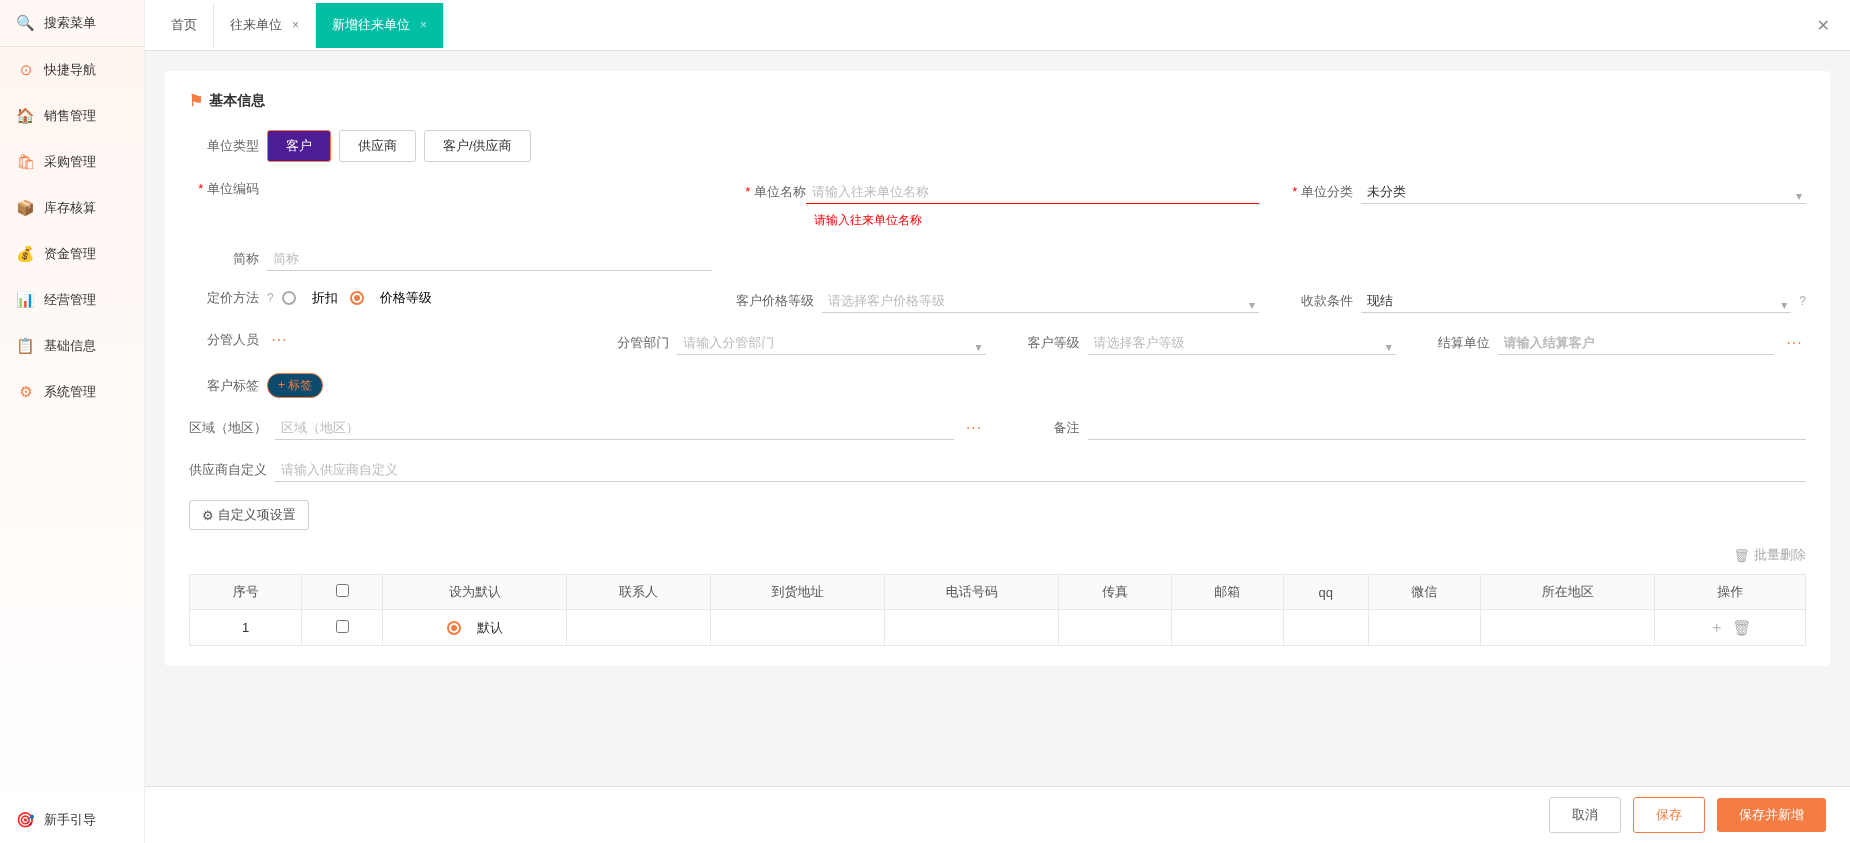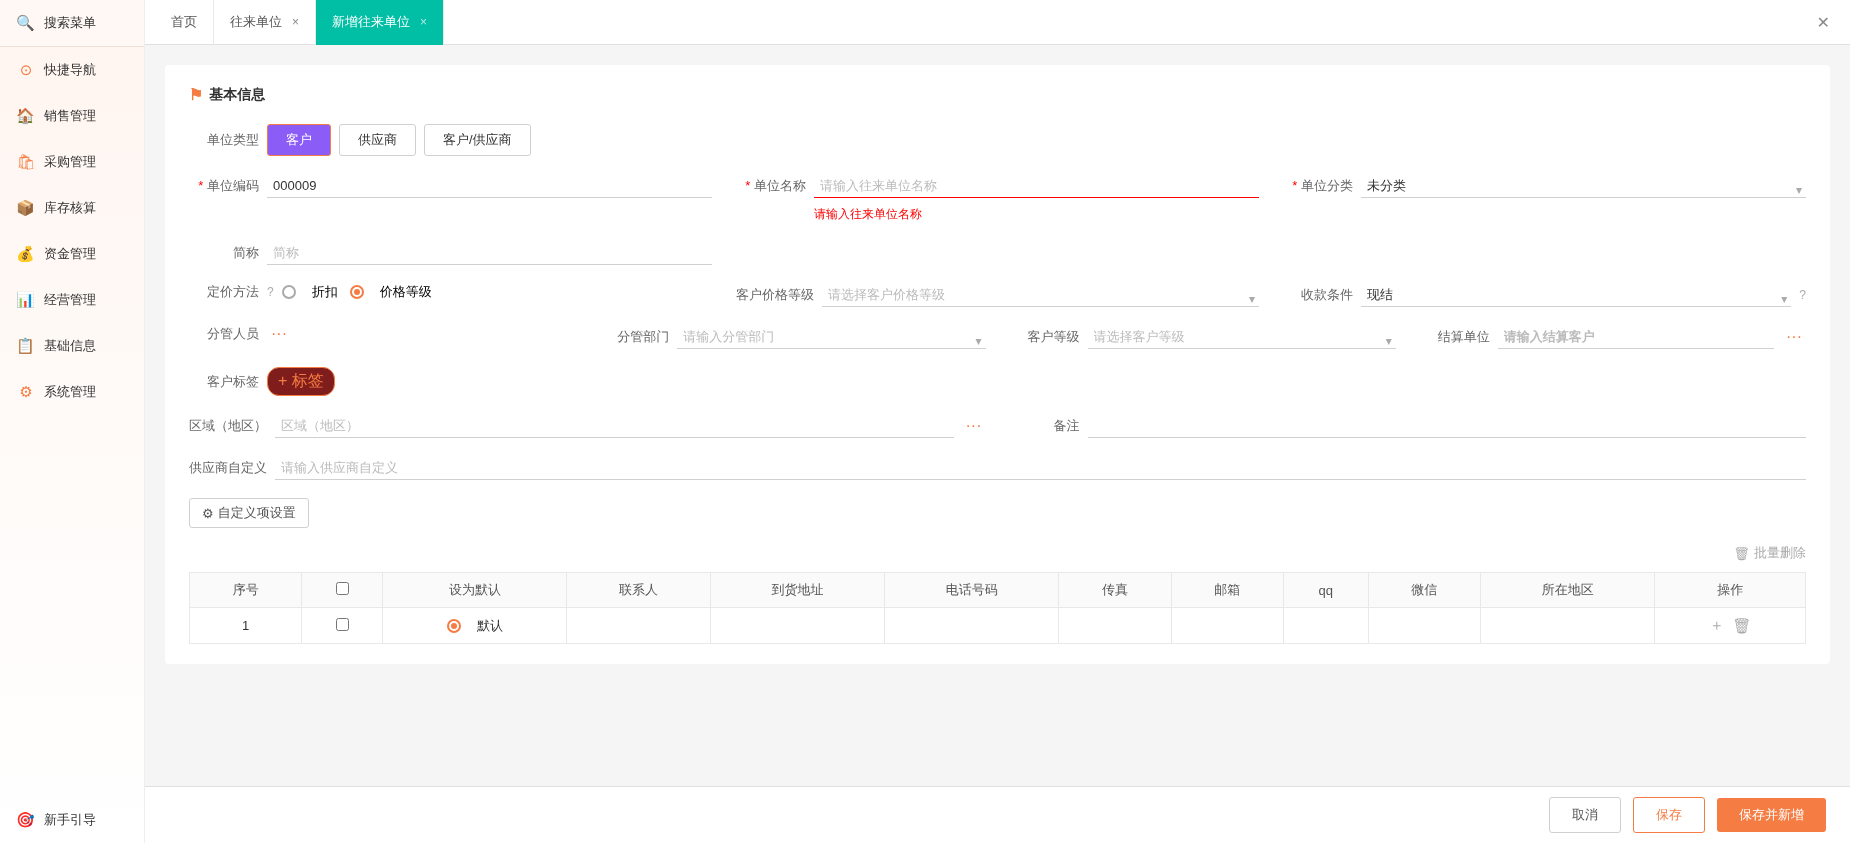--- a/index.html
+++ b/index.html
@@ -32,21 +32,21 @@
       display: flex;
       flex-direction: column;
       overflow: hidden;
     }
 
     
     .tab-bar {
       background: #fff;
       display: flex;
       align-items: center;
-      height: 45px;
+      height: 51px;
       border-bottom: 1px solid #e0e0e0;
       padding: 0 10px;
       flex-shrink: 0;
     }
     .tab {
       display: flex;
       align-items: center;
       gap: 6px;
       padding: 0 16px;
       height: 45px;
@@ -171,21 +171,21 @@
     .unit-btn {
       padding: 6px 18px;
       border: 1px solid #d0d0d0;
       background: #fff;
       border-radius: 3px;
       cursor: pointer;
       font-size: 13px;
       color: #333;
     }
     .unit-btn.active {
-      background: #8b5cf6;
+      background: #4c1d95;
       border-color: #f57c42;
       color: #fff;
     }
 
     
     .radio-group {
       display: flex;
       align-items: center;
       gap: 12px;
     }
@@ -214,23 +214,23 @@
       border-radius: 50%;
       background: #f57c42;
     }
 
     
     .tag-btn {
       border: 1px solid #f57c42;
       color: #f57c42;
       border-radius: 12px;
       padding: 3px 10px;
-      font-size: 16px;
-      cursor: pointer;
-      background: #7f1d1d;
+      font-size: 12px;
+      cursor: pointer;
+      background: #0c4a6e;
     }
     .table-actions-row {
       display: flex;
       align-items: center;
       justify-content: space-between;
       margin-bottom: 10px;
     }
     .custom-settings-btn {
       display: flex;
       align-items: center;
@@ -390,24 +390,23 @@
             <button class="unit-btn active">客户</button>
             <button class="unit-btn">供应商</button>
             <button class="unit-btn">客户/供应商</button>
           </div>
         </div>
       </div>
 
       <div class="form-row">
         <div class="form-field">
           <span class="form-label required">单位编码</span>
-          <input class="form-input" type="text" value="000009" style="">
         </div>
         <div class="form-field" style="flex-direction:column; align-items:flex-start;">
-          <div style="display:flex; align-items:center; width:100%; gap:8px;">
+          <div style="display:flex; align-items:center; width:100%; ">
             <span class="form-label required">单位名称</span>
             <input class="form-input error-border" type="text" placeholder="请输入往来单位名称" style="">
           </div>
           <div style="margin-left:78px;">
             <span class="error-msg">请输入往来单位名称</span>
           </div>
         </div>
         <div class="form-field">
           <span class="form-label required">单位分类</span>
           <div class="form-select-wrapper">

